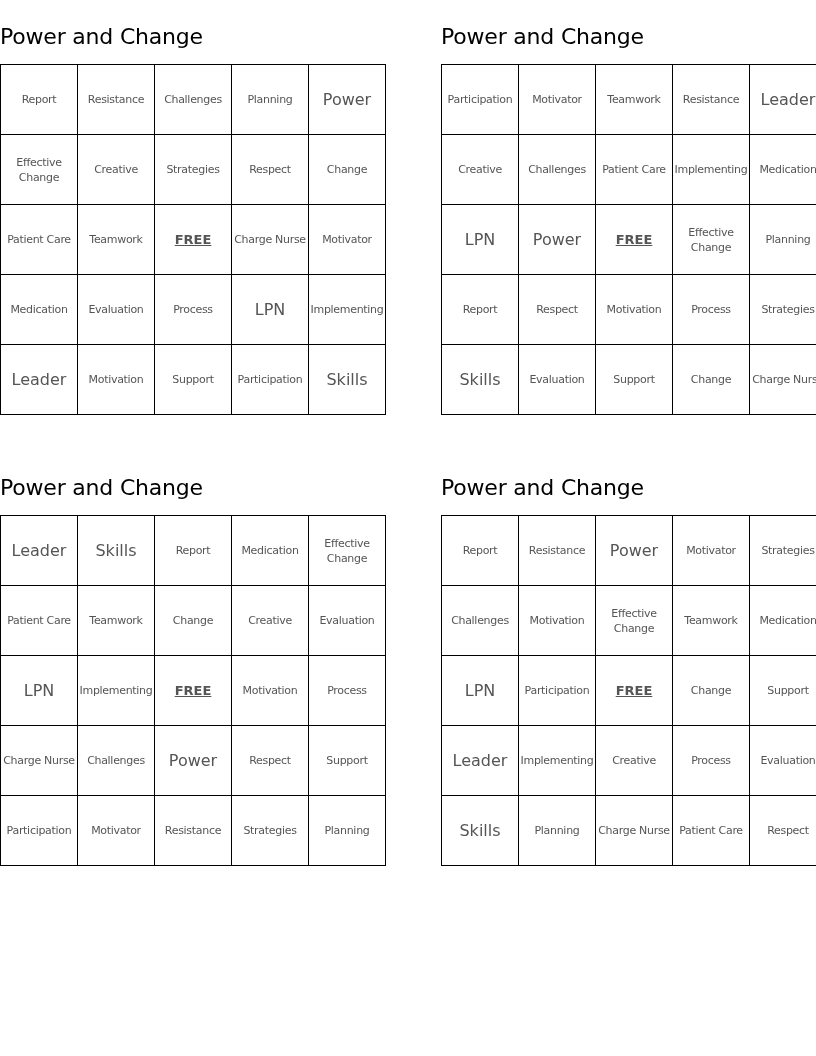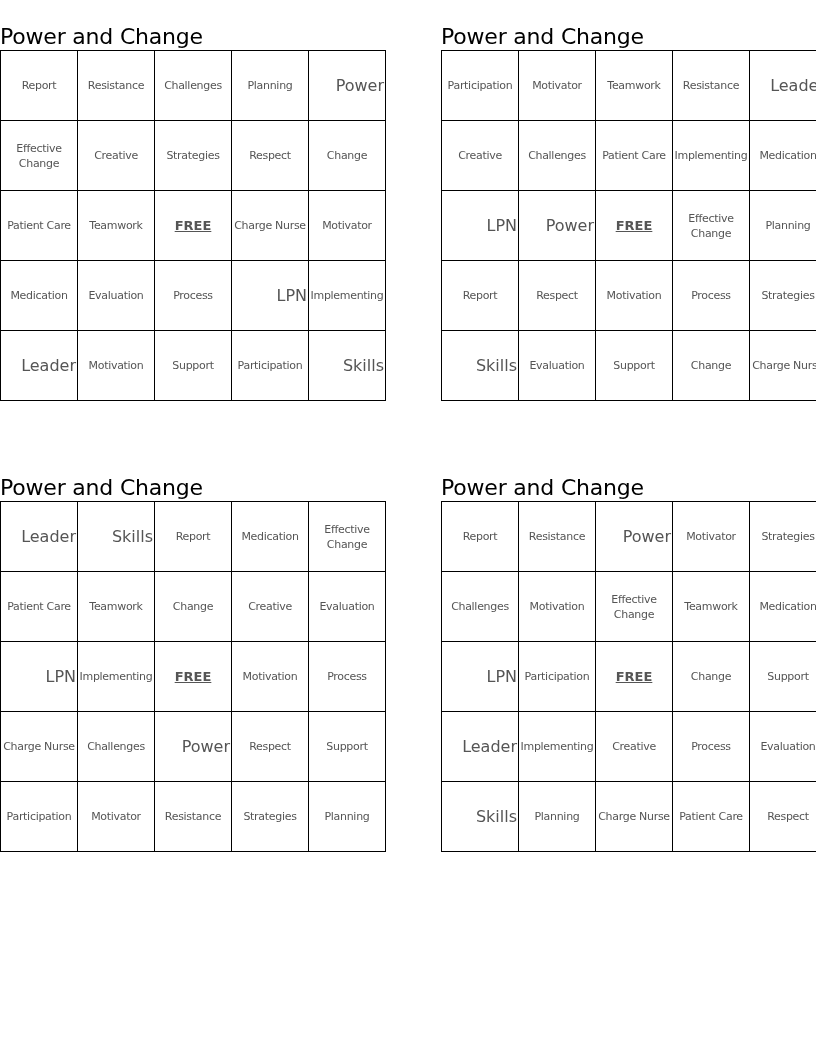--- a/index.html
+++ b/index.html
@@ -28,21 +28,21 @@
       font-family: "DejaVu Sans", sans-serif;
       font-size: 22px;
       color: #000;
       line-height: 56px;
       letter-spacing: -0.2px;
       margin-top: 9px;
     }
     .grid {
       position: absolute;
       left: 0;
-      top: 50px;
+      top: 64px;
       width: 374px;
       height: 350px;
       border-collapse: collapse;
       table-layout: fixed;
       padding-left: 16px;
     }
     .grid td {
       border: 1px solid #000;
       width: 74px;
       height: 69px;
@@ -53,21 +53,20 @@
       font-family: "DejaVu Sans", sans-serif;
       font-size: 11px;
       line-height: 15px;
       overflow: hidden;
       white-space: normal;
       letter-spacing: -0.3px;
     }
     .grid td.big {
       font-size: 16px;
       letter-spacing: 0;
-      text-align: right;
     }
     .grid td.free {
       font-size: 13px;
       font-weight: bold;
       text-decoration: underline;
       letter-spacing: 0;
     }
     #card-1 { left: 0; top: 0; }
     #card-2 { left: 441px; top: 0; }
     #card-3 { left: 0; top: 451px; }

